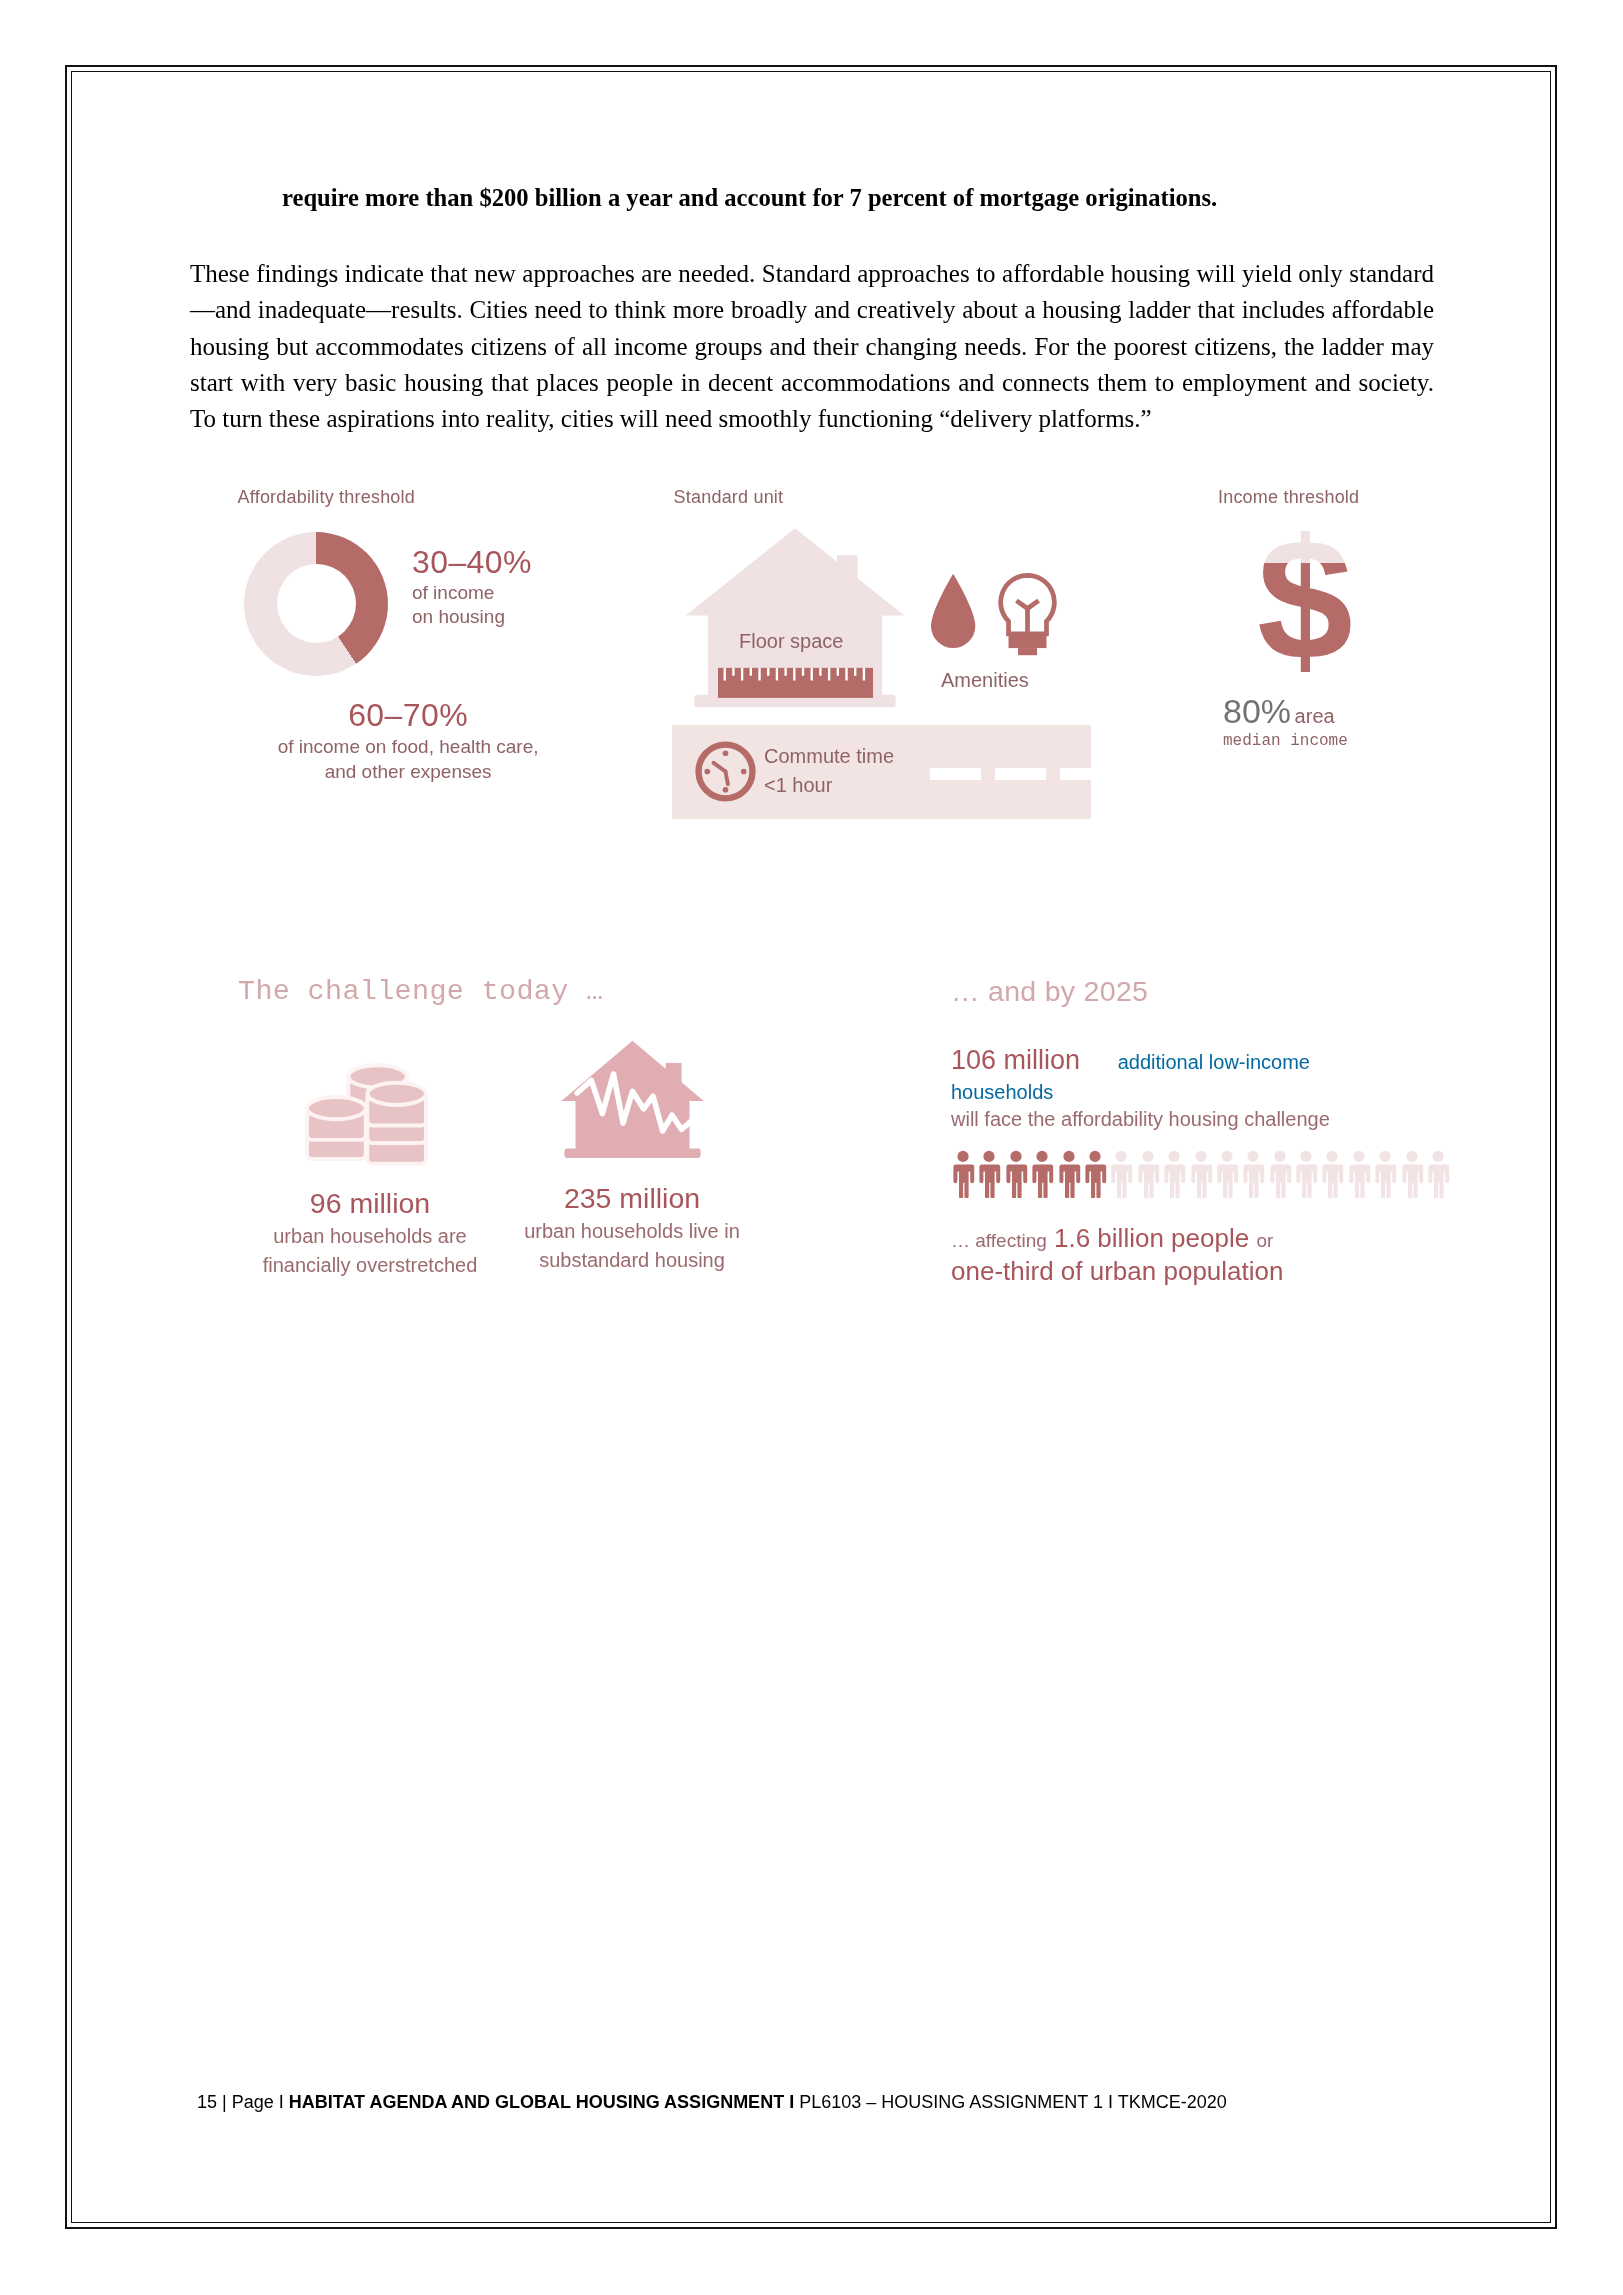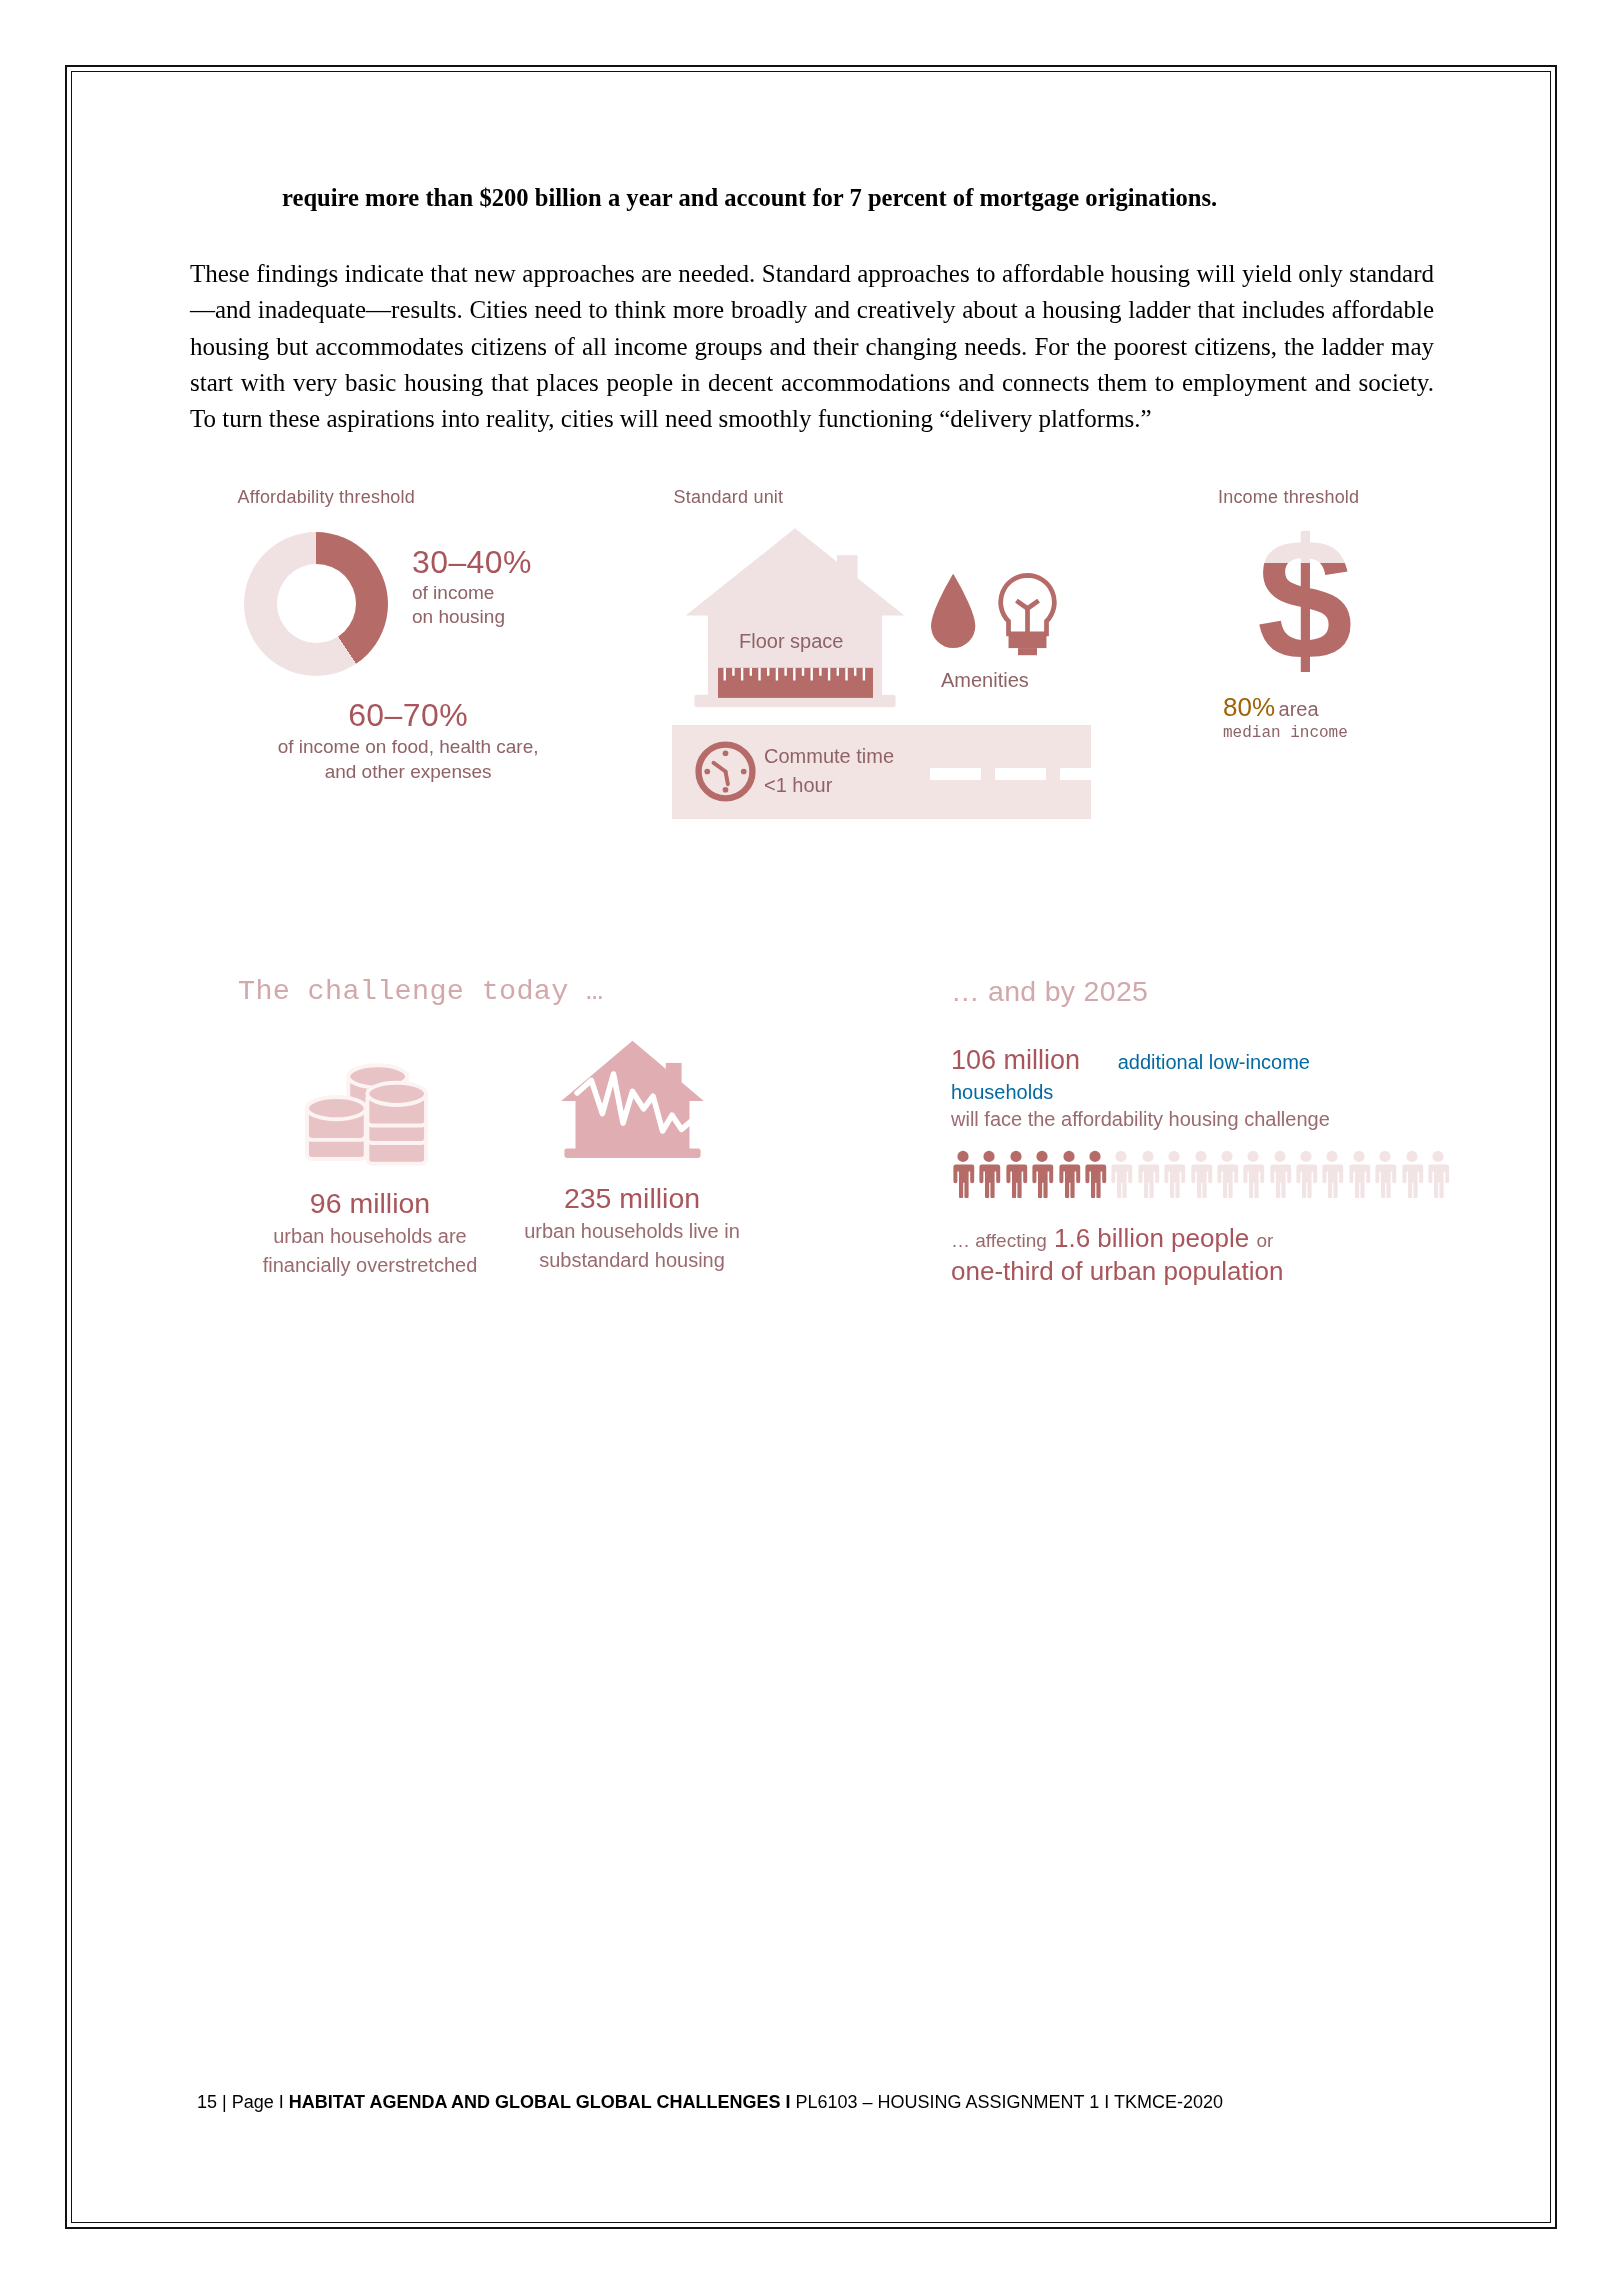--- a/index.html
+++ b/index.html
@@ -124,21 +124,21 @@
   .clock-wrap { position: absolute; left: 20.6px; top: 14.3px; }
   .commute-text {
     position: absolute; left: 92px; top: 17.4px;
     font-size: 20px; color: #8f6266; line-height: 1.42;
   }
 
   
   #income-block { position: absolute; left: 1003px; top: 0px; width: 238px; }
   .dollar-wrap { position: absolute; left: 36px; top: 30px; }
   .income-caption { position: absolute; left: 30px; top: 205px; width: 206px; }
-  .income-caption .amt { font-size: 26px; color: #a16207; }
+  .income-caption .amt { font-size: 34px; color: #737373; }
   .income-caption .unit { font-size: 20px; color: #8f6266; }
   .income-caption .line2 { font-size: 16px; color: #8f6266; line-height: 1.3; font-family: Liberation Mono, monospace; }
 
   
   .ig-heading {
     position: absolute;
     font-size: 28.5px;
     color: #d2a8ab;
     letter-spacing: 0.3px;
     white-space: nowrap;
@@ -455,19 +455,19 @@
         <div>one-third of urban population</div>
       </div>
     </div>
 
   </div>
 </div>
 
 <div class="footer">
   <span>15 | Page</span>
   <span>I</span>
-  <b>HABITAT AGENDA  AND GLOBAL GLOBAL CHALLENGES</b>
+  <b>HABITAT AGENDA  AND GLOBAL HOUSING ASSIGNMENT</b>
   <b>I</b>
   <span>PL6103 – HOUSING  ASSIGNMENT 1</span>
   <span>I</span>
   <span>TKMCE-2020</span>
 </div>
 
 
 </body></html>

